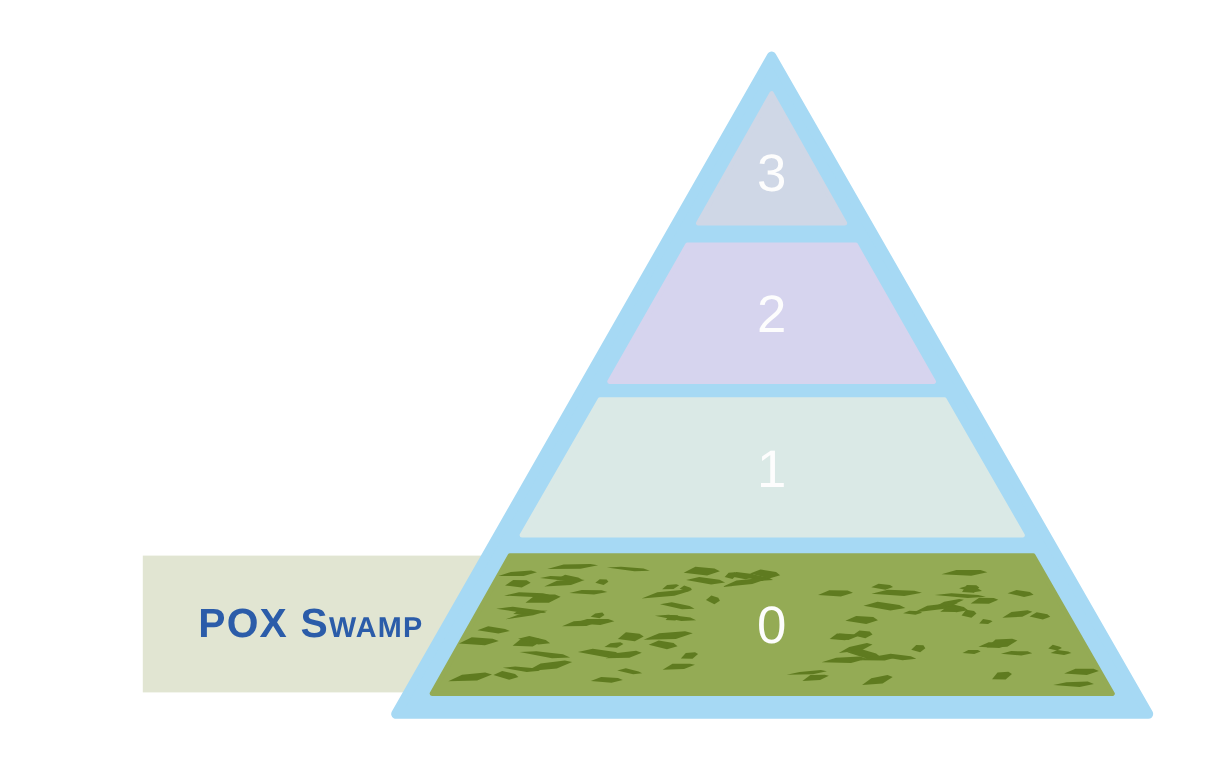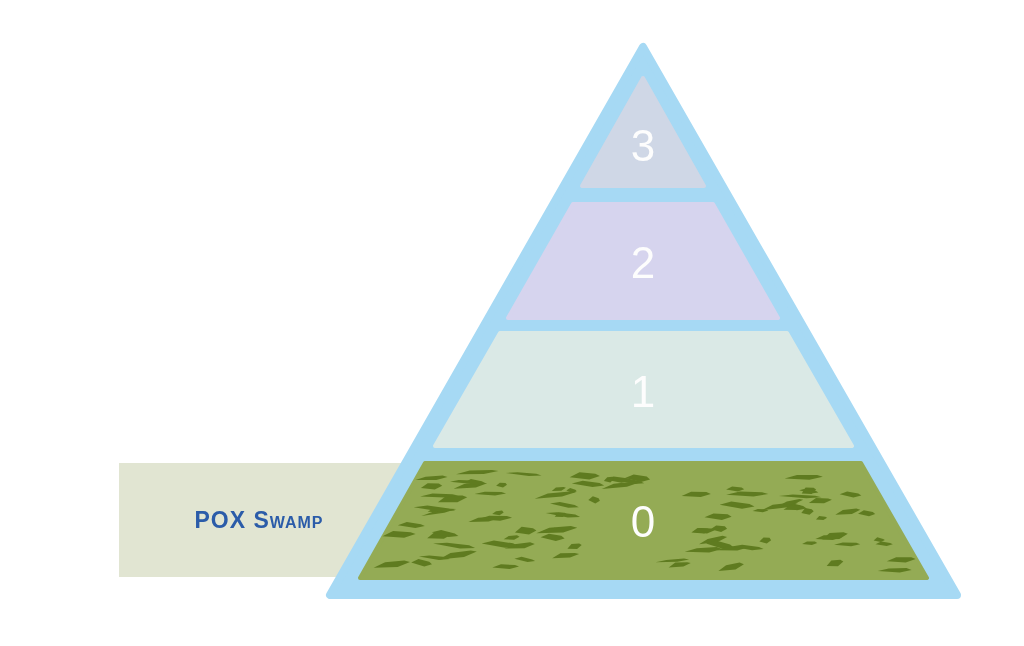--- a/index.html
+++ b/index.html
@@ -17,21 +17,21 @@
     top: 463px;
     width: 352px;
     height: 114px;
     display: flex;
     align-items: center;
     justify-content: center;
     padding-right: 72px;
     box-sizing: border-box;
   }
   .callout-label {
-    font-size: 23px;
+    font-size: 34px;
     font-weight: 600;
     font-variant: small-caps;
     letter-spacing: 1px;
     white-space: nowrap;
   }
   .pyramid-svg {
     position: absolute;
     left: 0;
     top: 0;
   }

